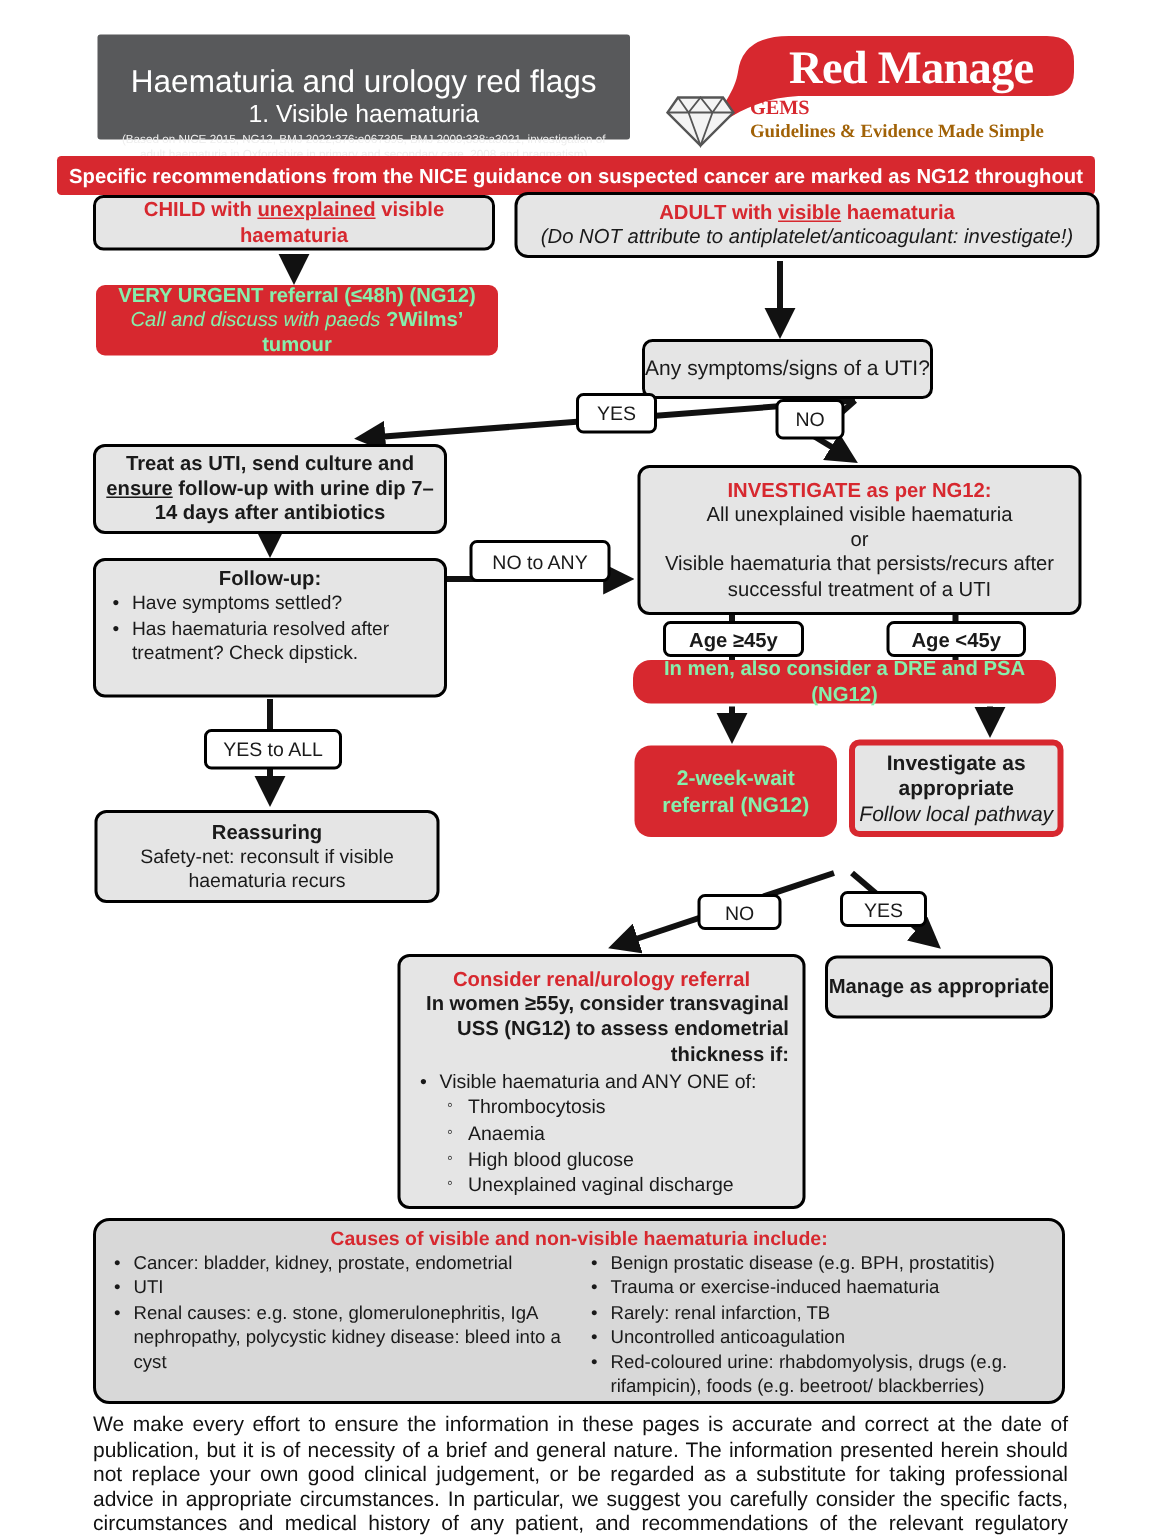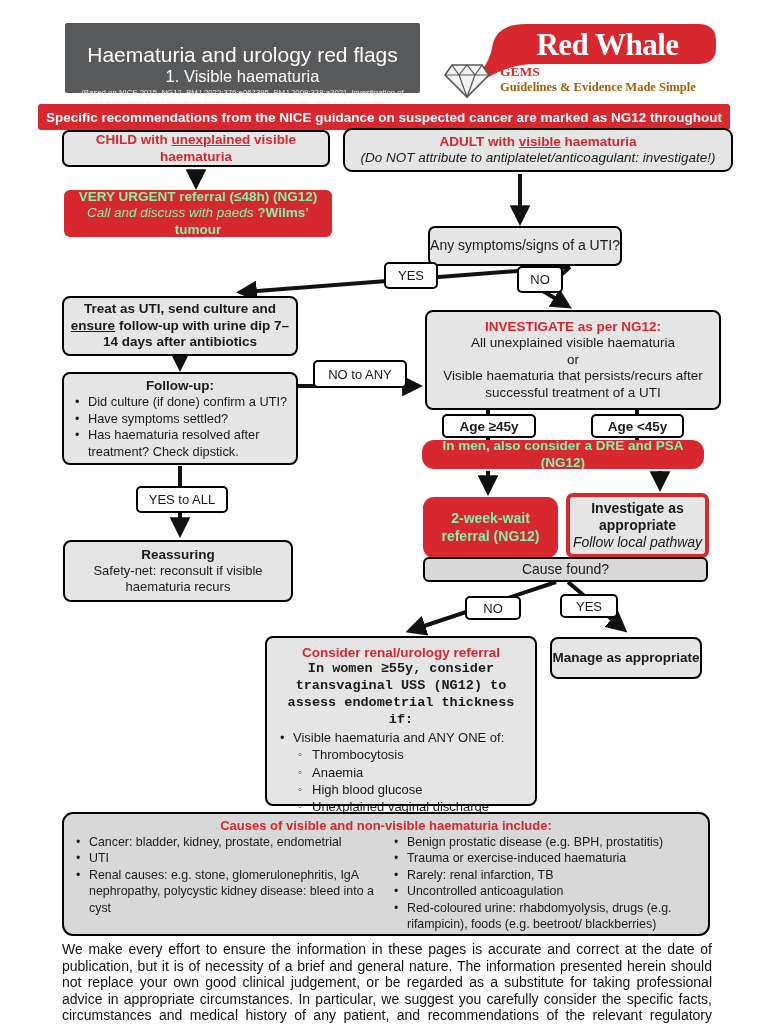--- a/index.html
+++ b/index.html
@@ -77,21 +77,21 @@
   <div class="abs title-box" style="left:65px;top:23px;width:355px;height:70px;">
     <div class="title-line1">Haematuria and urology red flags</div>
     <div class="title-line2">1. Visible haematuria</div>
     <div class="title-note">(Based on NICE 2015, NG12, BMJ 2022;376:e067395, BMJ 2009;338:a3021, investigation of adult haematuria in Oxfordshire in primary and secondary care, 2008 and pragmatism)</div>
   </div>
 
   <div class="abs" style="left:440px;top:20px;width:290px;height:85px;">
     <svg class="abs" style="left:10px;top:2px;width:268px;height:74px;" viewBox="0 0 268 74">
       <path d="M76 2 H248 Q266 2 266 19 V26 Q266 42 248 42 H86 C60 42 40 52 16 70 C33 48 40 38 42 26 Q45 2 76 2 Z" fill="#d7282f"></path>
     </svg>
-    <div class="abs brand-word" style="left:60px;top:7px;width:215px;">Red Whale</div>
+    <div class="abs brand-word" style="left:60px;top:7px;width:215px;">Red Manage</div>
     <svg class="abs" style="left:2px;top:42px;width:50px;height:38px;" viewBox="0 0 50 38">
       <path d="M10 3 H40 L47 13 L25 35 L3 13 Z" fill="#f4f4f4" stroke="#555" stroke-width="1.6"></path>
       <path d="M3 13 H47 M10 3 L17 13 L25 3 L33 13 L40 3 M17 13 L25 35 L33 13" fill="none" stroke="#555" stroke-width="1.2"></path>
     </svg>
     <div class="abs gems-txt" style="left:60px;top:44px;">GEMS</div>
     <div class="abs tagline-txt" style="left:60px;top:60px;">Guidelines &amp; Evidence Made Simple</div>
   </div>
 
   <div class="abs banner" style="left:38px;top:104px;width:692px;height:26px;">Specific recommendations from the NICE guidance on suspected cancer are marked as NG12 throughout</div>
 
@@ -114,21 +114,20 @@
   <div class="abs lbl" style="left:384px;top:262px;width:54px;height:27px;">YES</div>
   <div class="abs lbl" style="left:517px;top:266px;width:46px;height:27px;">NO</div>
 
   <div class="abs box fs135" style="left:62px;top:296px;width:236px;height:60px;padding:2px 6px;">
     <div class="b"><span>Treat as UTI, send culture and </span><span class="u">ensure</span><span> follow-up with urine dip 7–14 days after antibiotics</span></div>
   </div>
 
   <div class="abs box" style="left:62px;top:372px;width:236px;height:93px;padding:4px 7px;justify-content:flex-start;">
     <div class="b fs135">Follow-up:</div>
     <ul class="blt" style="font-size:12.8px;line-height:1.28;width:100%;">
-      <li>Did culture (if done) confirm a UTI?</li>
       <li>Have symptoms settled?</li>
       <li>Has haematuria resolved after treatment? Check dipstick.</li>
     </ul>
   </div>
 
   <div class="abs lbl" style="left:313px;top:360px;width:94px;height:28px;">NO to ANY</div>
 
   <div class="abs lbl" style="left:136px;top:486px;width:92px;height:27px;">YES to ALL</div>
 
   <div class="abs box fs13" style="left:63px;top:540px;width:230px;height:62px;">
@@ -148,29 +147,28 @@
 
   <div class="abs box redbox b fs135" style="left:422px;top:440px;width:282px;height:29px;border-radius:12px;">In men, also consider a DRE and PSA (NG12)</div>
 
   <div class="abs box redbox b fs14" style="left:423px;top:497px;width:135px;height:61px;border-radius:11px;padding:0 10px;">2-week-wait referral (NG12)</div>
 
   <div class="abs box fs14" style="left:566px;top:493px;width:143px;height:65px;border:4px solid #d7282f;border-radius:7px;">
     <div class="b" style="padding:0 12px;">Investigate as appropriate</div>
     <div class="i">Follow local pathway</div>
   </div>
 
-  <div class="abs box graybox fs14" style="left:423px;top:557px;width:285px;height:25px;border-radius:6px;">Cause found?</div>
 
   <div class="abs lbl" style="left:465px;top:596px;width:56px;height:24px;">NO</div>
   <div class="abs lbl" style="left:560px;top:594px;width:58px;height:24px;">YES</div>
 
   <div class="abs box" style="left:265px;top:636px;width:272px;height:170px;padding:7px 9px;justify-content:flex-start;">
     <div class="red-t b fs135">Consider renal/urology referral</div>
     <div style="height:12px;"></div>
-    <div class="b fs135" style="text-align:center;width:100%;line-height:1.25;font-family:Liberation Mono, monospace;">In women ≥55y, consider transvaginal USS (NG12) to assess endometrial thickness if:</div>
+    <div class="b fs135" style="text-align:right;width:100%;line-height:1.25;">In women ≥55y, consider transvaginal USS (NG12) to assess endometrial thickness if:</div>
     <ul class="blt fs13" style="width:100%;line-height:1.33;">
       <li>Visible haematuria and ANY ONE of:</li>
       <li class="sub">Thrombocytosis</li>
       <li class="sub">Anaemia</li>
       <li class="sub">High blood glucose</li>
       <li class="sub">Unexplained vaginal discharge</li>
     </ul>
   </div>
 
   <div class="abs box b fs135" style="left:550px;top:637px;width:152px;height:42px;">Manage as appropriate</div>

